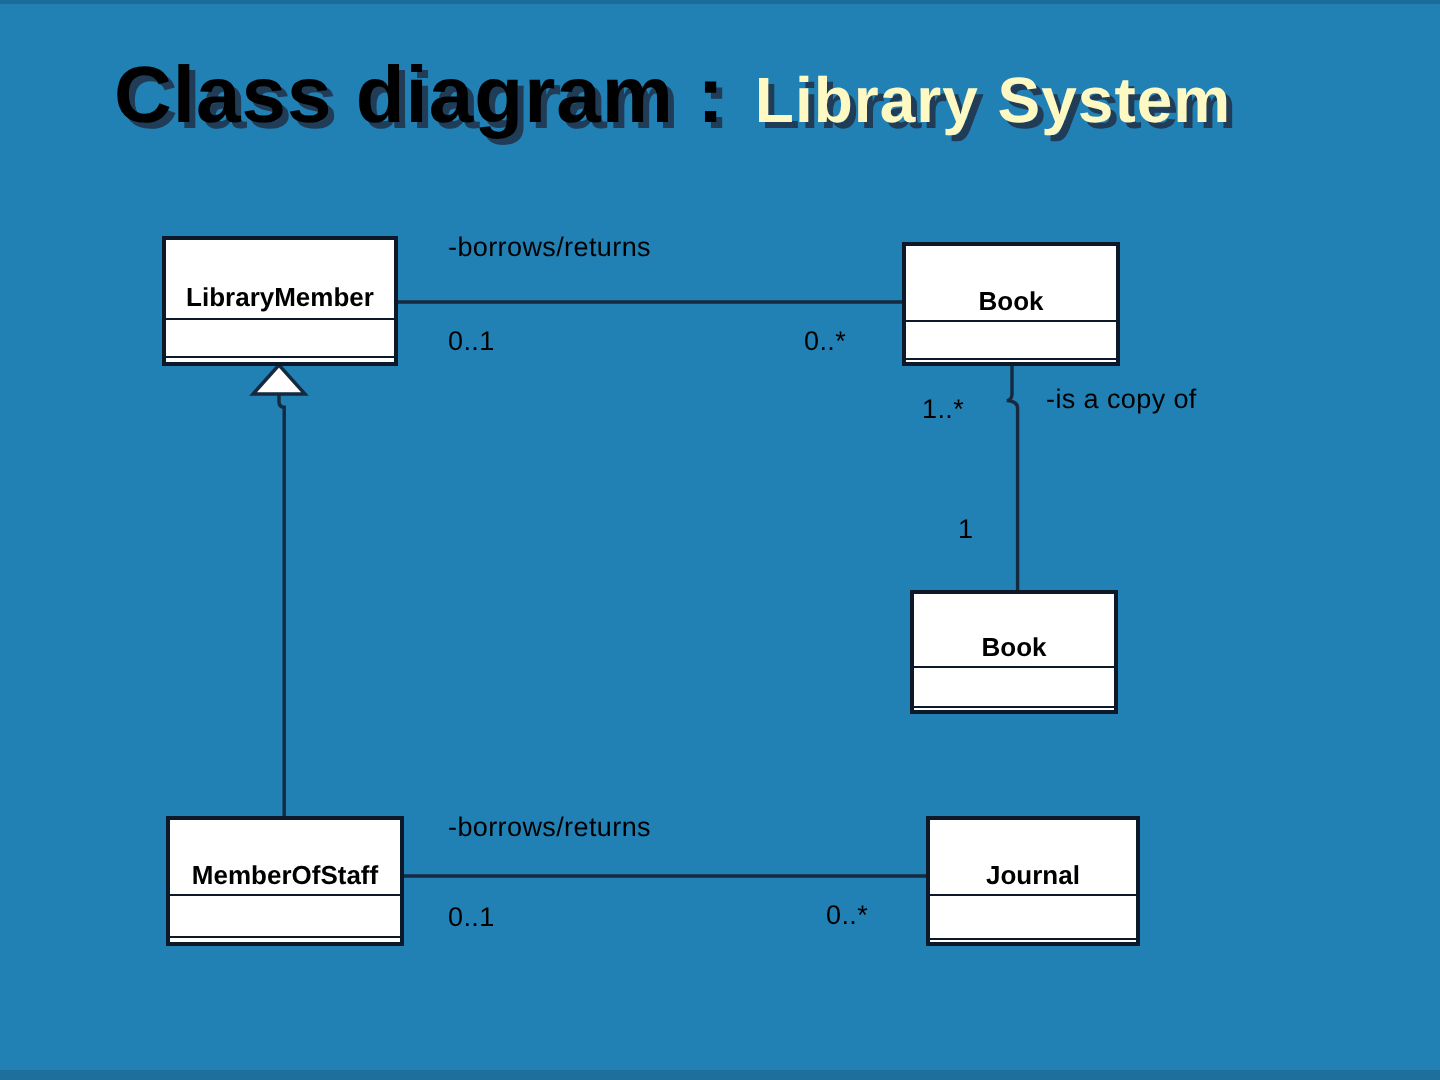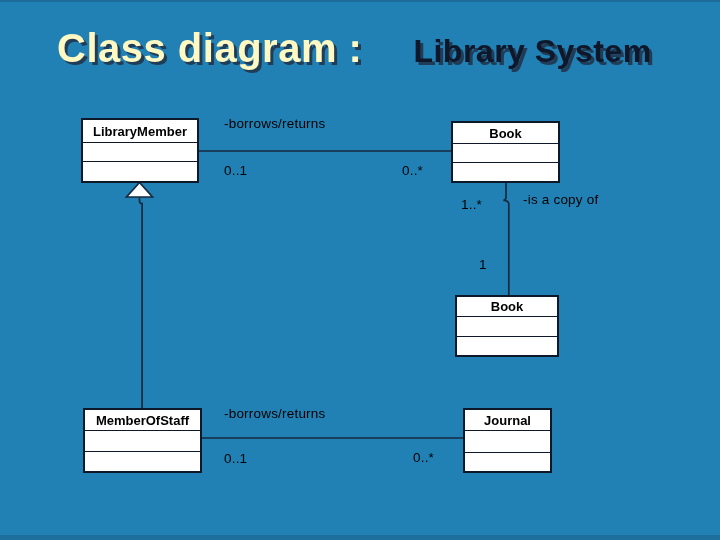--- a/index.html
+++ b/index.html
@@ -15,43 +15,43 @@
   .edge-strip.top{top:0;height:2px;background:#1b6c99;}
   .edge-strip.bottom{bottom:0;height:5px;background:#1e6f9c;}
 
   .title-row{
     position:absolute;left:57px;top:26px;
     display:flex;align-items:baseline;gap:15px;
     white-space:nowrap;
   }
   .title-main{
     font-size:40px;font-weight:bold;letter-spacing:0.5px;
-    color:#fef9c3;
+    color:#000000;
     text-shadow:3px 3px 0 rgba(32,48,70,0.85);
   }
   .title-accent{
     font-size:32px;font-weight:bold;letter-spacing:0.5px;
-    color:#0f172a;
+    color:#fef9c3;
     text-shadow:3px 3px 0 rgba(32,48,70,0.85);
-    margin-left:36px;
   }
 
   .connectors{position:absolute;left:0;top:0;pointer-events:none;}
 
   .uml-class{
     position:absolute;
     background:#ffffff;
     border:2px solid #0d1828;
     display:flex;flex-direction:column;
   }
   .uml-class-name{
     border-bottom:1.5px solid #0d1828;
     display:flex;align-items:center;justify-content:center;
     font-size:13px;font-weight:bold;color:#000000;
     white-space:nowrap;
+    margin-top:17px;
   }
   .uml-compartment{border-bottom:1.5px solid #0d1828;}
   .uml-compartment.last{border-bottom:none;flex:1;}
 
   .diagram-label{
     position:absolute;
     font-size:13.5px;color:#000000;
     white-space:nowrap;letter-spacing:0.2px;
   }
 </style>
@@ -98,21 +98,21 @@
     <div class="uml-compartment" style="height:21px"></div>
     <div class="uml-compartment last"></div>
   </div>
 
   <div class="uml-class" style="left:455px;top:295px;width:104px;height:62px">
     <div class="uml-class-name" style="height:20px">Book</div>
     <div class="uml-compartment" style="height:20px"></div>
     <div class="uml-compartment last"></div>
   </div>
 
-  <div class="uml-class" style="left:463px;top:408px;width:89px;height:65px">
+  <div class="uml-class" style="left:463px;top:408px;width:107px;height:65px">
     <div class="uml-class-name" style="height:21px">Journal</div>
     <div class="uml-compartment" style="height:22px"></div>
     <div class="uml-compartment last"></div>
   </div>
 
   <div class="diagram-label" style="left:224px;top:116px">-borrows/returns</div>
   <div class="diagram-label" style="left:224px;top:163px">0..1</div>
   <div class="diagram-label" style="left:402px;top:163px">0..*</div>
 
   <div class="diagram-label" style="left:461px;top:197px">1..*</div>

